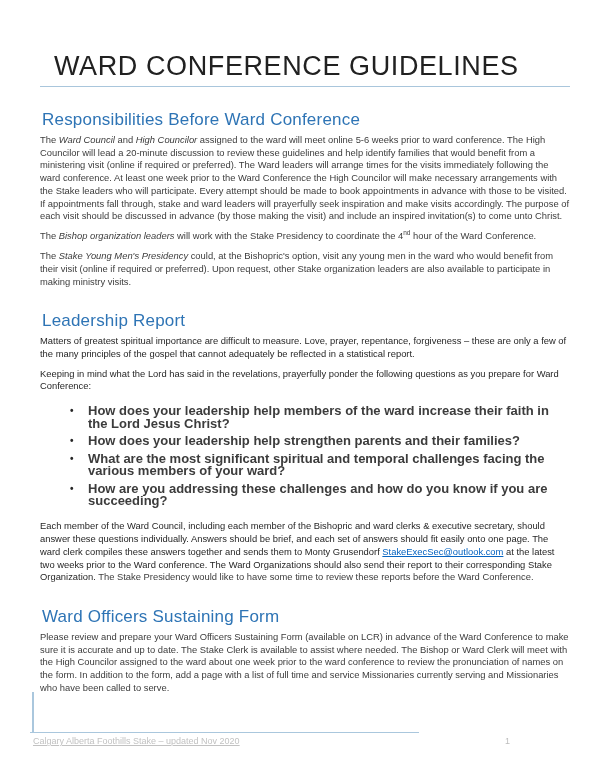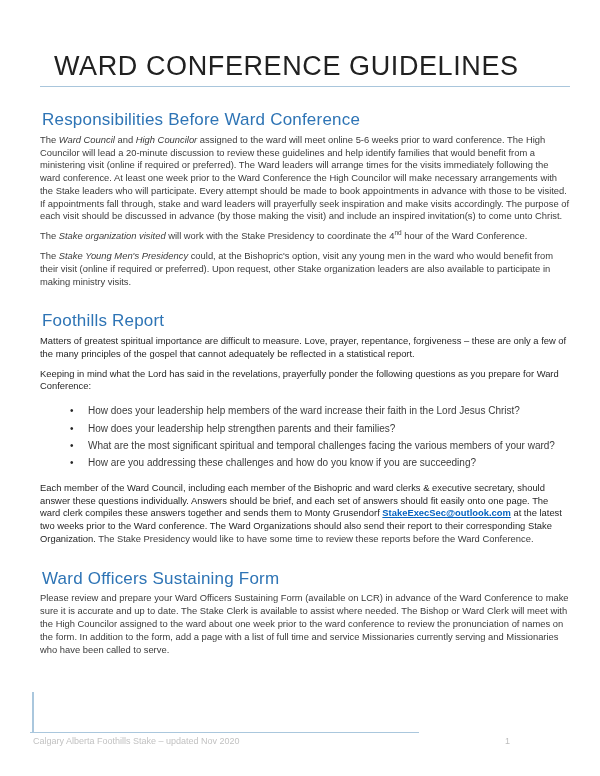--- a/index.html
+++ b/index.html
@@ -14,51 +14,51 @@
   }
   .title-rule { margin-top:5px; border-top:1px solid #a9c6dc; height:0; }
   h2 {
     font-size:17px; font-weight:400; color:#2e74b5;
     margin:23px 0 4px 2px; line-height:1.15; letter-spacing:0.2px;
   }
   p { font-size:9.4px; line-height:12.8px; margin:0 0 7px 0; }
   .bold-para, .b { font-weight:normal; color:#262626; }
   .it { font-style:italic; }
   sup { font-size:6.5px; line-height:0; vertical-align:super; }
-  a.email { color:#0563c1; text-decoration:underline; font-weight:bold; cursor:pointer; }
+  a.email { color:#0563c1; text-decoration:underline; font-weight:normal; cursor:pointer; }
   ul.bullets { margin:12px 0 12px 0; padding:0 0 0 30px; list-style:none; }
   ul.bullets li {
     position:relative; padding-left:18px; margin-bottom:4.5px;
-    font-size:10px; line-height:12.8px; color:#3c3c3c;
+    font-size:13px; line-height:12.8px; color:#3c3c3c;font-weight:bold;
   }
   ul.bullets li::before {
     content:"\2022"; position:absolute; left:0; top:0; color:#262626; font-size:10px;
   }
   .footer-tick { position:absolute; left:32px; top:692px; width:1.5px; height:40px; background:#aac7dd; }
   .footer-divider { position:absolute; left:30px; top:731.5px; width:389px; height:1.5px; background:#aac7dd; }
-  .footer-text { position:absolute; left:33px; top:736px; font-size:9px; color:#c2c2c2; }
+  .footer-text { position:absolute; left:33px; top:736px; font-size:9px; color:#c2c2c2;text-decoration:underline; }
   .page-num { position:absolute; left:505px; top:736px; font-size:9px; color:#bdbdbd; }
 </style>
 </head>
 <body>
 
 <div class="page">
 
   <h1 class="doc-title">WARD CONFERENCE GUIDELINES</h1>
   <div class="title-rule"></div>
 
   <h2>Responsibilities Before Ward Conference</h2>
 
   <p><span>The </span><span class="it">Ward Council</span><span> and </span><span class="it">High Councilor</span><span> assigned to the ward will meet online 5-6 weeks prior to ward conference. The High Councilor will lead a 20-minute discussion to review these guidelines and help identify families that would benefit from a ministering visit (online if required or preferred). The Ward leaders will arrange times for the visits immediately following the ward conference. At least one week prior to the Ward Conference the High Councilor will make necessary arrangements with the Stake leaders who will participate. Every attempt should be made to book appointments in advance with those to be visited. If appointments fall through, stake and ward leaders will prayerfully seek inspiration and make visits accordingly. The purpose of each visit should be discussed in advance (by those making the visit) and include an inspired invitation(s) to come unto Christ.</span></p>
 
-  <p><span>The </span><span class="it">Stake organization visited</span><span> will work with the Stake Presidency to coordinate the 4</span><sup>nd</sup><span> hour of the Ward Conference.</span></p>
+  <p><span>The </span><span class="it">Bishop organization leaders</span><span> will work with the Stake Presidency to coordinate the 4</span><sup>nd</sup><span> hour of the Ward Conference.</span></p>
 
   <p><span>The </span><span class="it">Stake Young Men's Presidency</span><span> could, at the Bishopric's option, visit any young men in the ward who would benefit from their visit (online if required or preferred).  Upon request, other Stake organization leaders are also available to participate in making ministry visits.</span></p>
 
-  <h2>Foothills Report</h2>
+  <h2>Leadership Report</h2>
 
   <p class="bold-para">Matters of greatest spiritual importance are difficult to measure. Love, prayer, repentance, forgiveness – these are only a few of the many principles of the gospel that cannot adequately be reflected in a statistical report.</p>
 
   <p class="bold-para">Keeping in mind what the Lord has said in the revelations, prayerfully ponder the following questions as you prepare for Ward Conference:</p>
 
   <ul class="bullets">
     <li>How does your leadership help members of the ward increase their faith in the Lord Jesus Christ?</li>
     <li>How does your leadership help strengthen parents and their families?</li>
     <li>What are the most significant spiritual and temporal challenges facing the various members of your ward?</li>
     <li>How are you addressing these challenges and how do you know if you are succeeding?</li>

